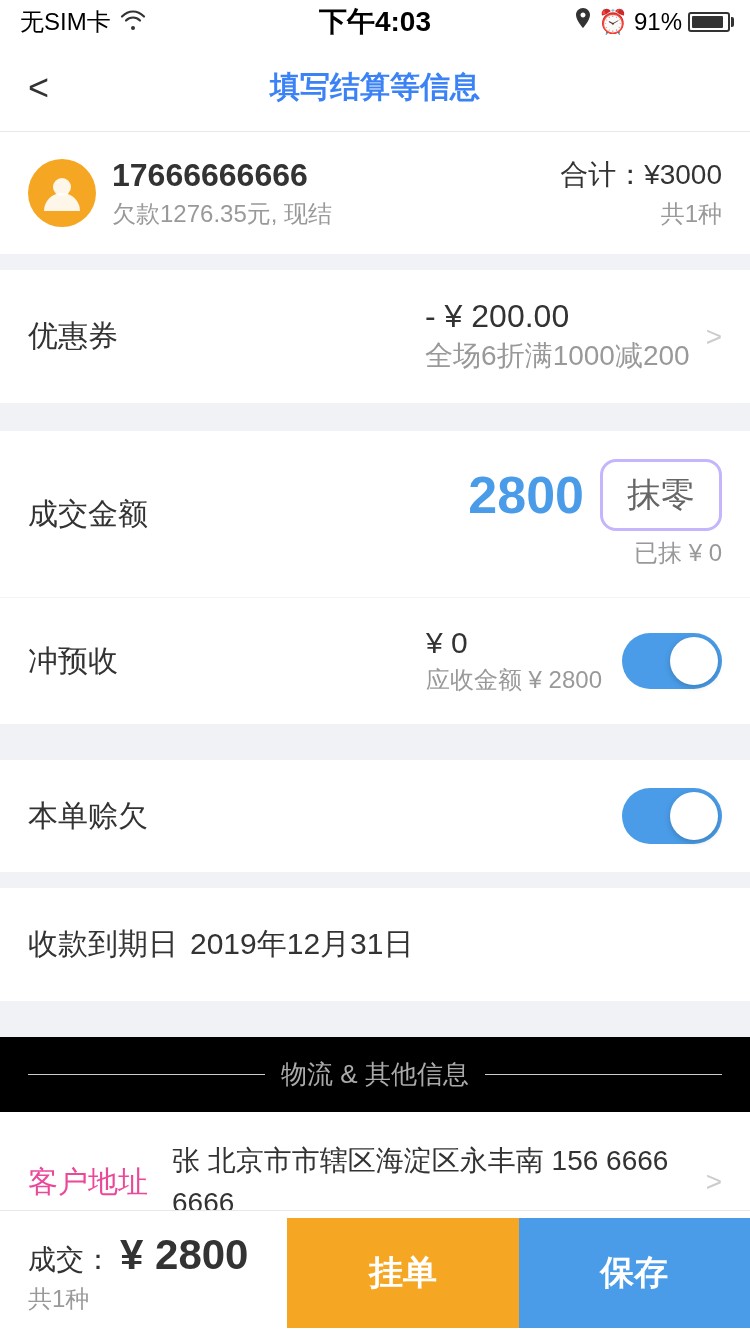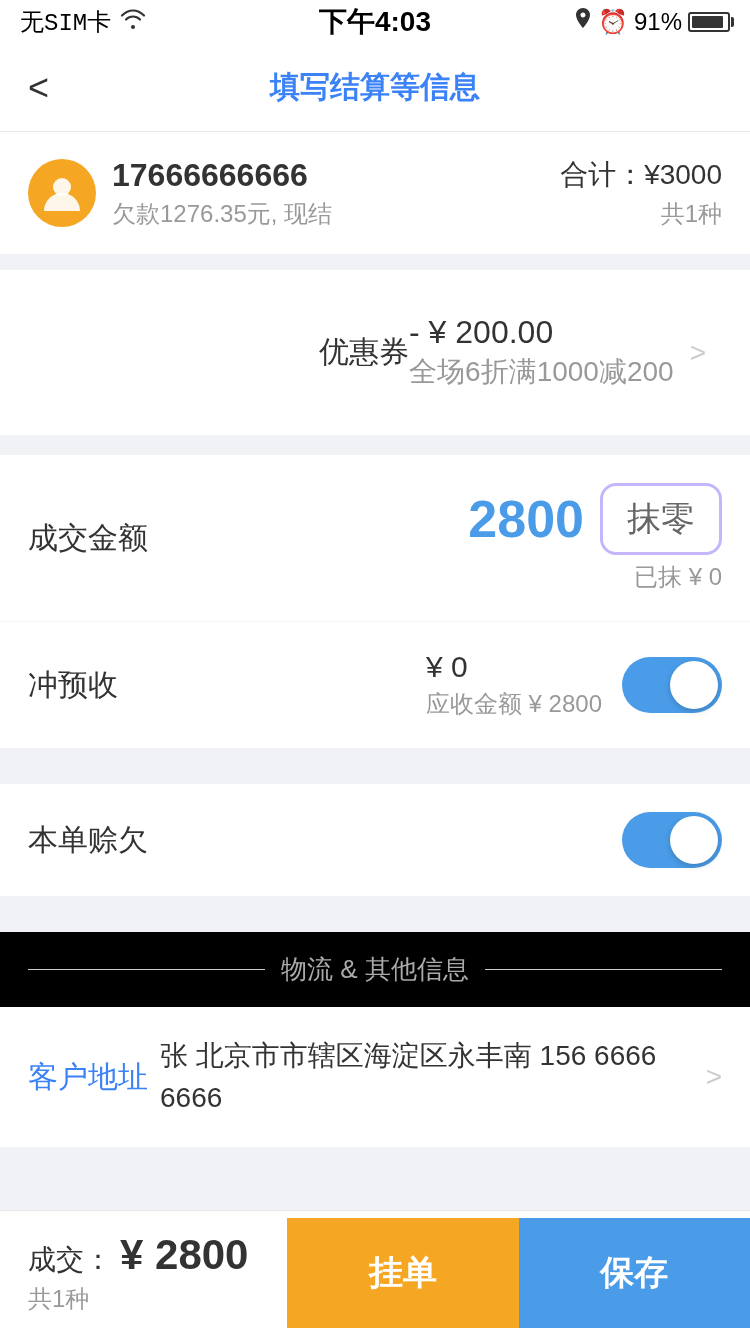--- a/index.html
+++ b/index.html
@@ -24,21 +24,20 @@
       justify-content: space-between;
       padding: 0 20px;
       font-size: 24px;
       font-weight: 500;
     }
     .status-left {
       display: flex;
       align-items: center;
       gap: 8px;
       font-size: 24px;
-      font-family: Liberation Mono, monospace;
     }
     .status-center {
       font-size: 28px;
       font-weight: 600;
       position: absolute;
       left: 50%;
       transform: translateX(-50%);
     }
     .status-right {
       display: flex;
@@ -152,25 +151,25 @@
     }
     .customer-count {
       font-size: 24px;
       color: #999;
       margin-top: 4px;
     }
 
     
     .coupon-row {
       background: #fff;
-      padding: 44px;
-      display: flex;
-      align-items: center;
-      justify-content: flex-end;
-      margin-bottom: 0;
+      padding: 28px;
+      display: flex;
+      align-items: center;
+      justify-content: space-between;
+      margin-bottom: 8px;
     }
     .coupon-label {
       font-size: 30px;
       color: #333;
     }
     .coupon-right {
       display: flex;
       align-items: center;
       gap: 8px;
     }
@@ -326,23 +325,23 @@
     .address-row {
       background: #fff;
       padding: 28px;
       display: flex;
       align-items: center;
       justify-content: space-between;
       margin-bottom: 16px;
     }
     .address-label {
       font-size: 30px;
-      color: #3b82f6;
+      color: #ec4899;
       white-space: nowrap;
-      margin-right: 12px;
+      margin-right: 24px;
       font-family: Liberation Mono, monospace;
     }
     .address-value {
       font-size: 28px;
       color: #333;
       flex: 1;
       line-height: 1.5;
     }
 
     
@@ -508,20 +507,26 @@
 
   <div class="form-section">
     <div class="form-row">
       <span class="form-label">本单赊欠</span>
       <div class="toggle">
         <div class="toggle-knob"></div>
       </div>
     </div>
   </div>
 
+  <div class="due-date-row">
+    <div class="due-date-content">
+      <span class="due-date-label">收款到期日</span>
+      <span class="due-date-value">2019年12月31日</span>
+    </div>
+  </div>
 
   <div class="section-divider"></div>
 
   <div class="logistics-divider">
     <div class="logistics-line"></div>
     <span class="logistics-text">物流 &amp; 其他信息</span>
     <div class="logistics-line"></div>
   </div>
 
   <div class="address-row">

